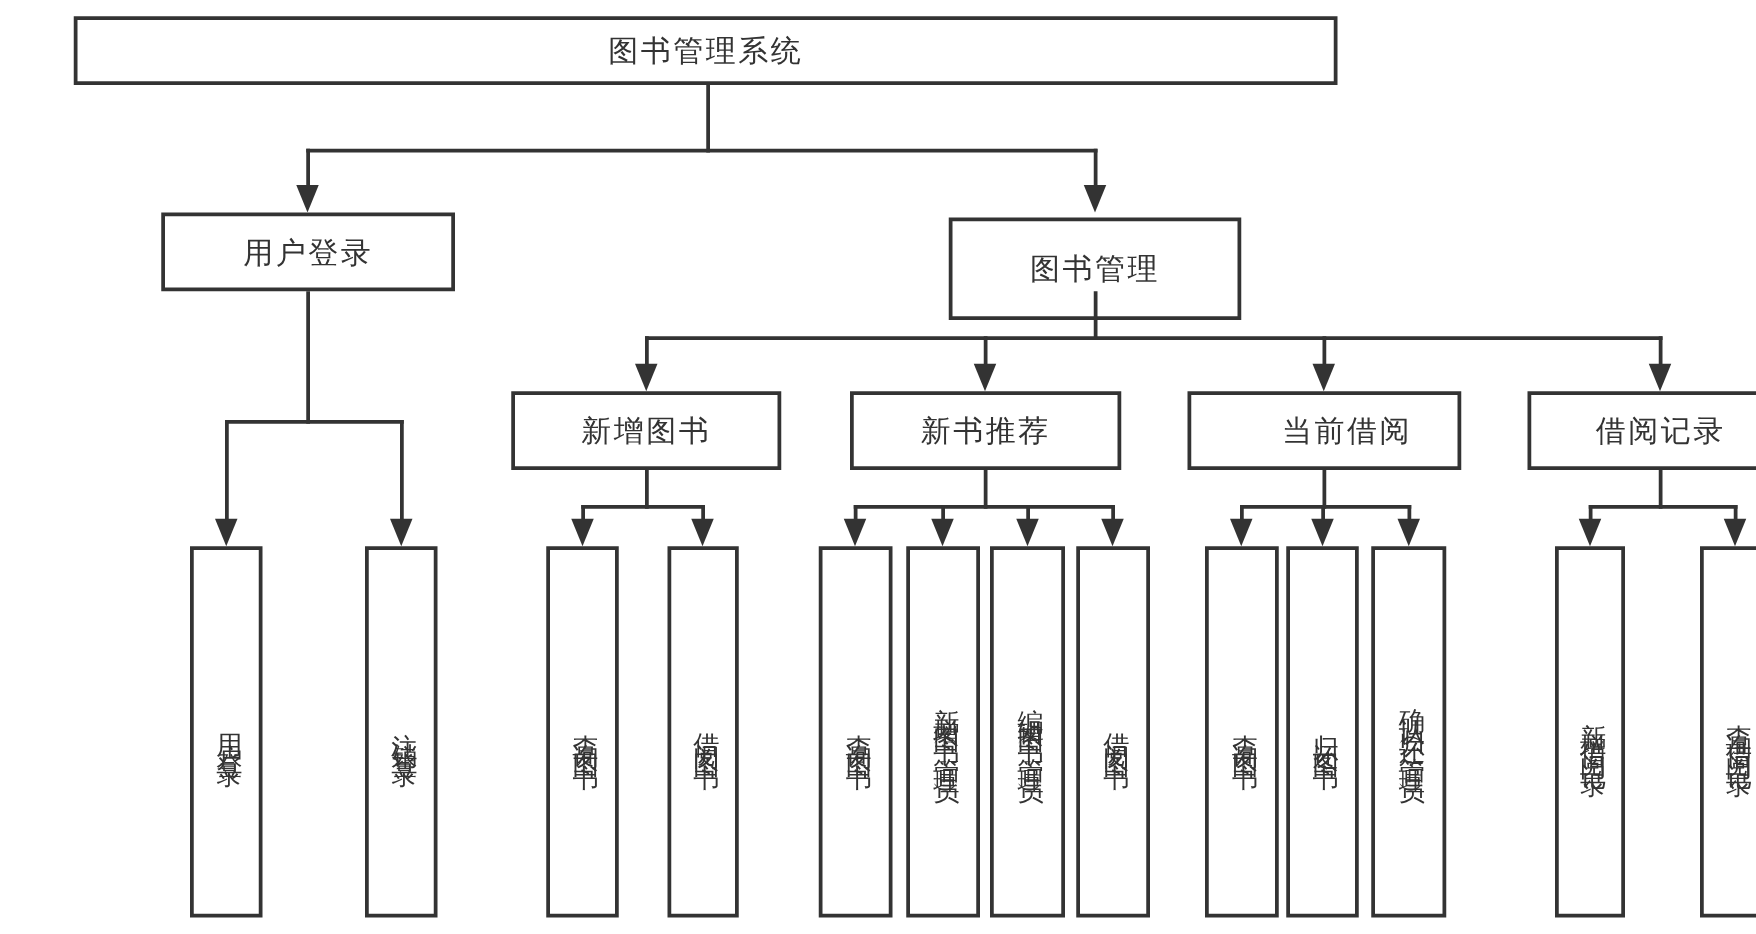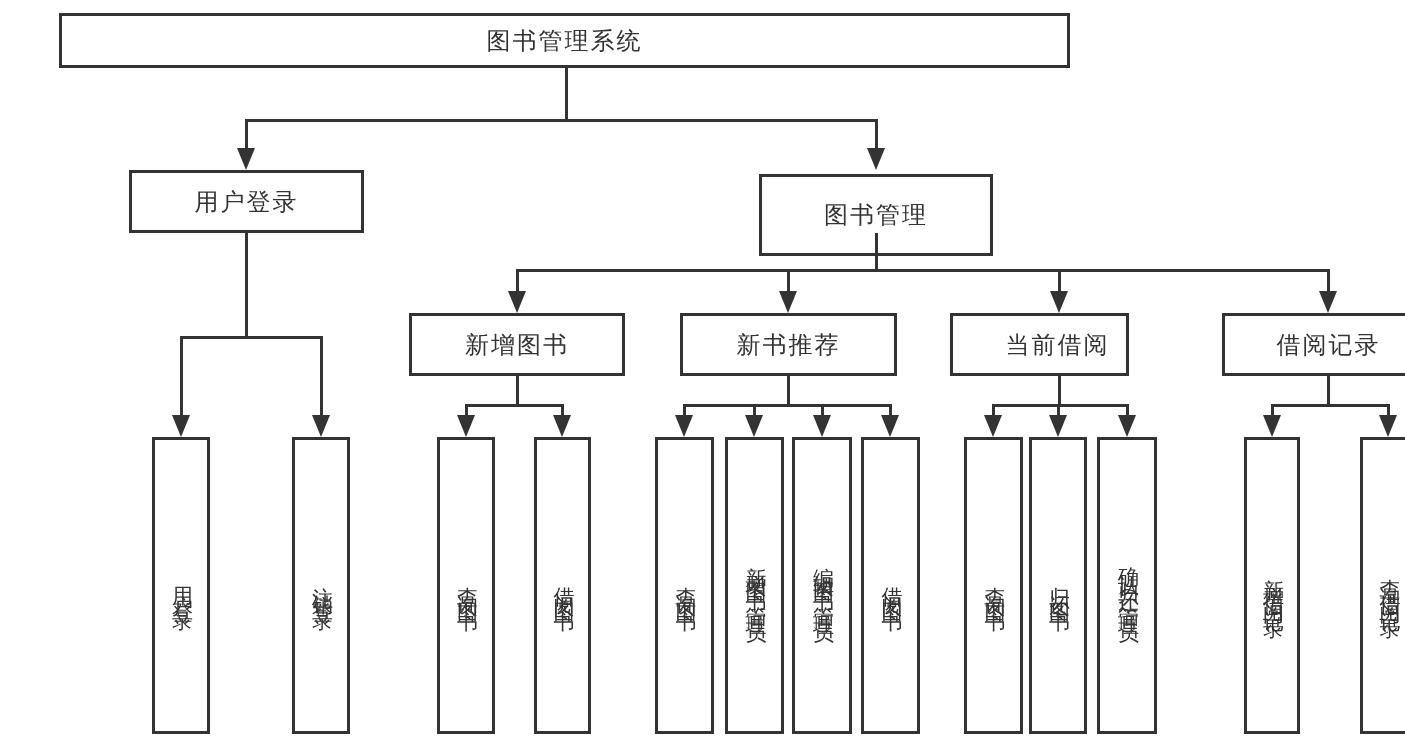--- a/index.html
+++ b/index.html
@@ -97,21 +97,21 @@
   <div class="arrow" style="left:1003px; top:291px;"></div>
   <div class="vline" style="left:1280px; top:269px; height:24px;"></div>
   <div class="arrow" style="left:1272px; top:291px;"></div>
 
   <div class="box h" style="left:362px; top:313px; width:216px; height:63px;">
     <span>新增图书</span>
   </div>
   <div class="box h" style="left:633px; top:313px; width:217px; height:63px;">
     <span>新书推荐</span>
   </div>
-  <div class="box h" style="left:903px; top:313px; width:179px; height:63px;padding-left:36px;">
+  <div class="box h" style="left:903px; top:313px; width:219px; height:63px;padding-left:36px;">
     <span>当前借阅</span>
   </div>
   <div class="box h" style="left:1175px; top:313px; width:213px; height:63px;">
     <span>借阅记录</span>
   </div>
 
   <div class="vline" style="left:469px; top:376px; height:31px;"></div>
   <div class="hline" style="left:418px; top:404px; width:99px;"></div>
   <div class="vline" style="left:418px; top:404px; height:13px;"></div>
   <div class="arrow" style="left:410px; top:415px;"></div>

